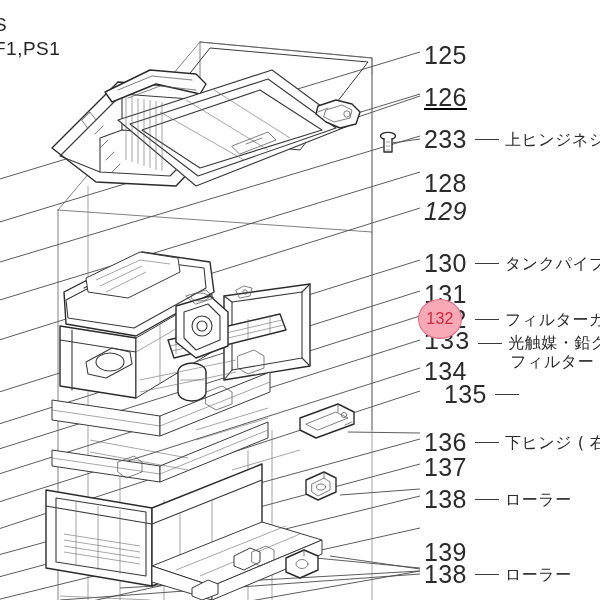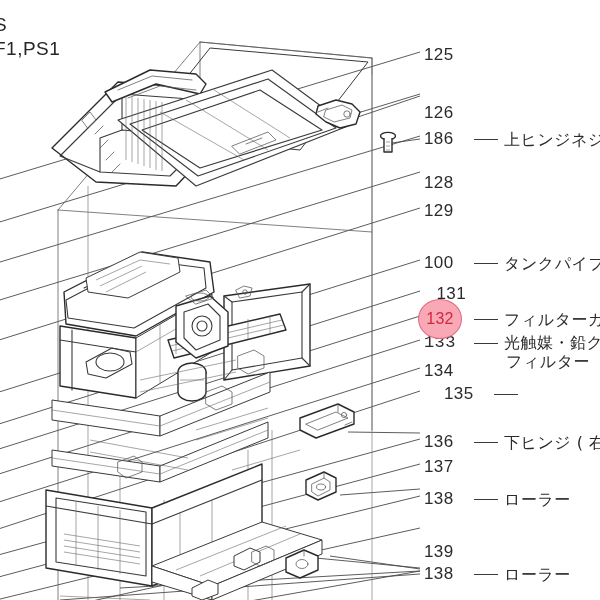--- a/index.html
+++ b/index.html
@@ -44,21 +44,21 @@
   
   .callout {
     position: absolute;
     left: 424px;
     height: 26px;
     display: flex;
     align-items: center;
     white-space: nowrap;
   }
   .callout .num {
-    font-size: 17px;
+    font-size: 25px;
     color: #2b2b2b;
     letter-spacing: 0.4px;
     font-family: "Liberation Sans", sans-serif;
     min-width: 42px;
   }
   .callout .dash {
     display: inline-block;
     width: 24px;
     height: 0;
     border-top: 1.4px solid #3a3a3a;
@@ -437,36 +437,36 @@
     </g>
 
     </g>
   </svg>
   </div>
 
   <div id="callout-list">
       <div class="callout" style="top: 42px;">
         <span class="num">125</span>
       </div>
-      <div class="callout" style="top: 100px;">
+      <div class="callout" style="top: 84px; text-decoration: underline;">
         <span class="num">126</span>
       </div>
       <div class="callout" style="top: 126px;">
-        <span class="num">186</span>
+        <span class="num">233</span>
         <span class="dash"></span>
         <span class="jp"><span>上ヒンジネジ</span></span>
       </div>
       <div class="callout" style="top: 162px; margin-top: 8px;">
         <span class="num">128</span>
       </div>
-      <div class="callout" style="top: 198px;">
+      <div class="callout" style="top: 198px; font-style: italic;">
         <span class="num">129</span>
       </div>
       <div class="callout" style="top: 250px;">
-        <span class="num">100</span>
+        <span class="num">130</span>
         <span class="dash"></span>
         <span class="jp"><span>タンクパイプ</span></span>
       </div>
       <div class="callout" style="top: 281px; text-align: right;">
         <span class="num">131</span>
       </div>
       <div class="callout" style="top: 306px;">
         <span class="num">132</span>
         <span class="dash"></span>
         <span class="jp"><span>フィルターカバー</span></span>

